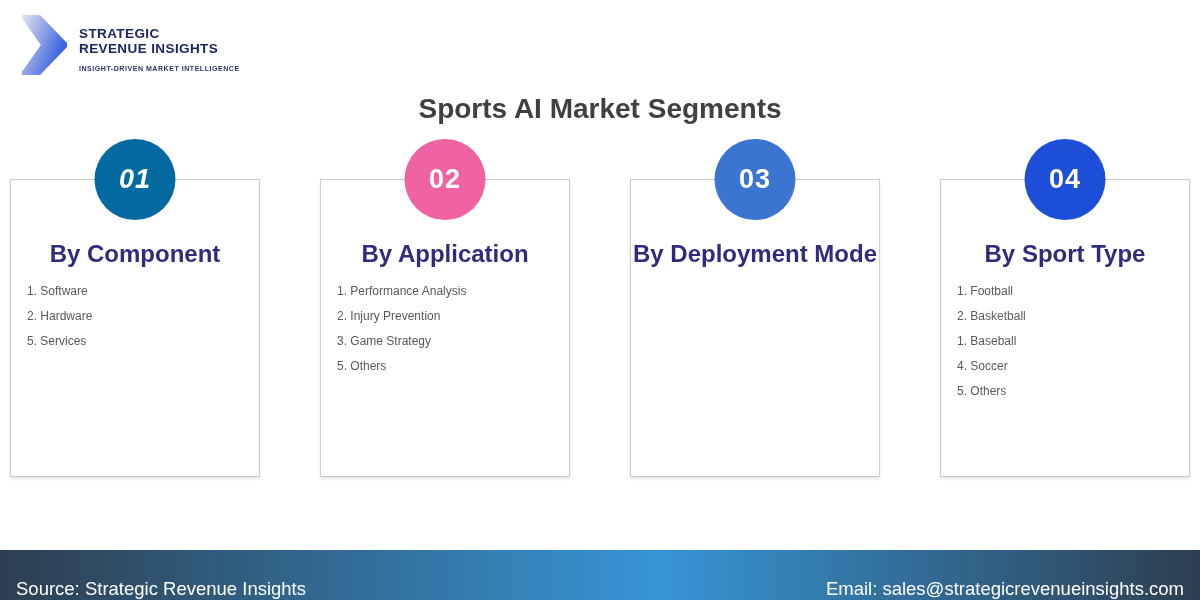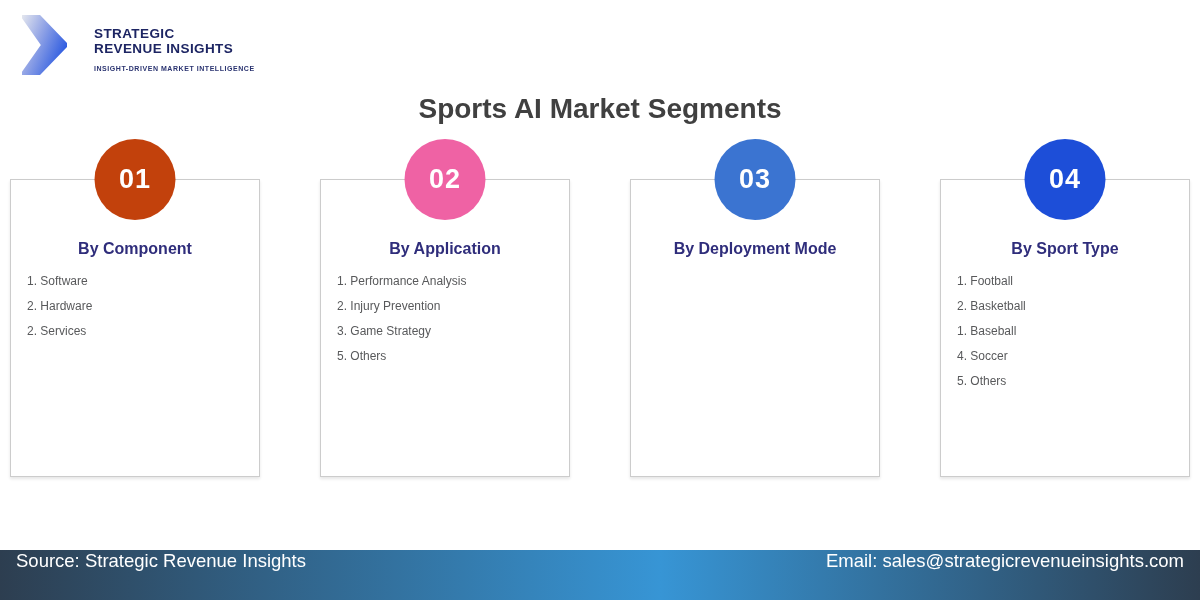--- a/index.html
+++ b/index.html
@@ -10,21 +10,21 @@
     position: relative;
   }
 
   
   .logo {
     position: absolute;
     top: 15px;
     left: 22px;
     display: flex;
     align-items: flex-start;
-    gap: 27px;
+    gap: 12px;
   }
   .logo-chevron { width: 45px; height: 60px; display: block; }
   .logo-text { padding-top: 11px; }
   .logo-line {
     font-size: 13.5px;
     font-weight: 800;
     letter-spacing: 0.4px;
     color: #1d2563;
     line-height: 15px;
     white-space: nowrap;
@@ -81,21 +81,21 @@
   }
   .num-circle span {
     color: #ffffff;
     font-size: 27px;
     font-weight: 700;
     letter-spacing: 1px;
   }
   .card-heading {
     margin-top: 60px;
     text-align: center;
-    font-size: 16px;
+    font-size: 24px;
     font-weight: 700;
     color: #2f2d7b;
     white-space: nowrap;
   }
   .card-items {
     list-style: none;
     margin-top: 11px;
     padding: 0 10px 0 16px;
   }
   .card-items li {
@@ -106,21 +106,21 @@
   }
 
   
   .footer {
     position: absolute;
     left: 0;
     bottom: 0;
     width: 100%;
     height: 50px;
     display: flex;
-    align-items: flex-start;
+    align-items: flex-end;
     justify-content: space-between;
     padding: 0 16px;
     color: #ffffff;
     font-size: 18.5px;
   }
   .footer span { white-space: nowrap; }
 </style>
 </head>
 <body>
 
@@ -140,28 +140,28 @@
     <div class="logo-line">REVENUE INSIGHTS</div>
     <div class="logo-tagline">INSIGHT-DRIVEN MARKET INTELLIGENCE</div>
   </div>
 </div>
 
 <h1 class="title">Sports AI Market Segments</h1>
 
 <main class="cards">
 
   <section class="card">
-    <div class="num-circle" style="background: #c2410c;">
+    <div class="num-circle" style="background: #0369a1; font-style: italic;">
       <span>01</span>
     </div>
     <h2 class="card-heading">By Component</h2>
     <ul class="card-items">
       <li>1. Software</li>
       <li>2. Hardware</li>
-      <li>2. Services</li>
+      <li>5. Services</li>
     </ul>
   </section>
 
   <section class="card">
     <div class="num-circle" style="background: rgb(239, 98, 164);">
       <span>02</span>
     </div>
     <h2 class="card-heading">By Application</h2>
     <ul class="card-items">
       <li>1. Performance Analysis</li>

